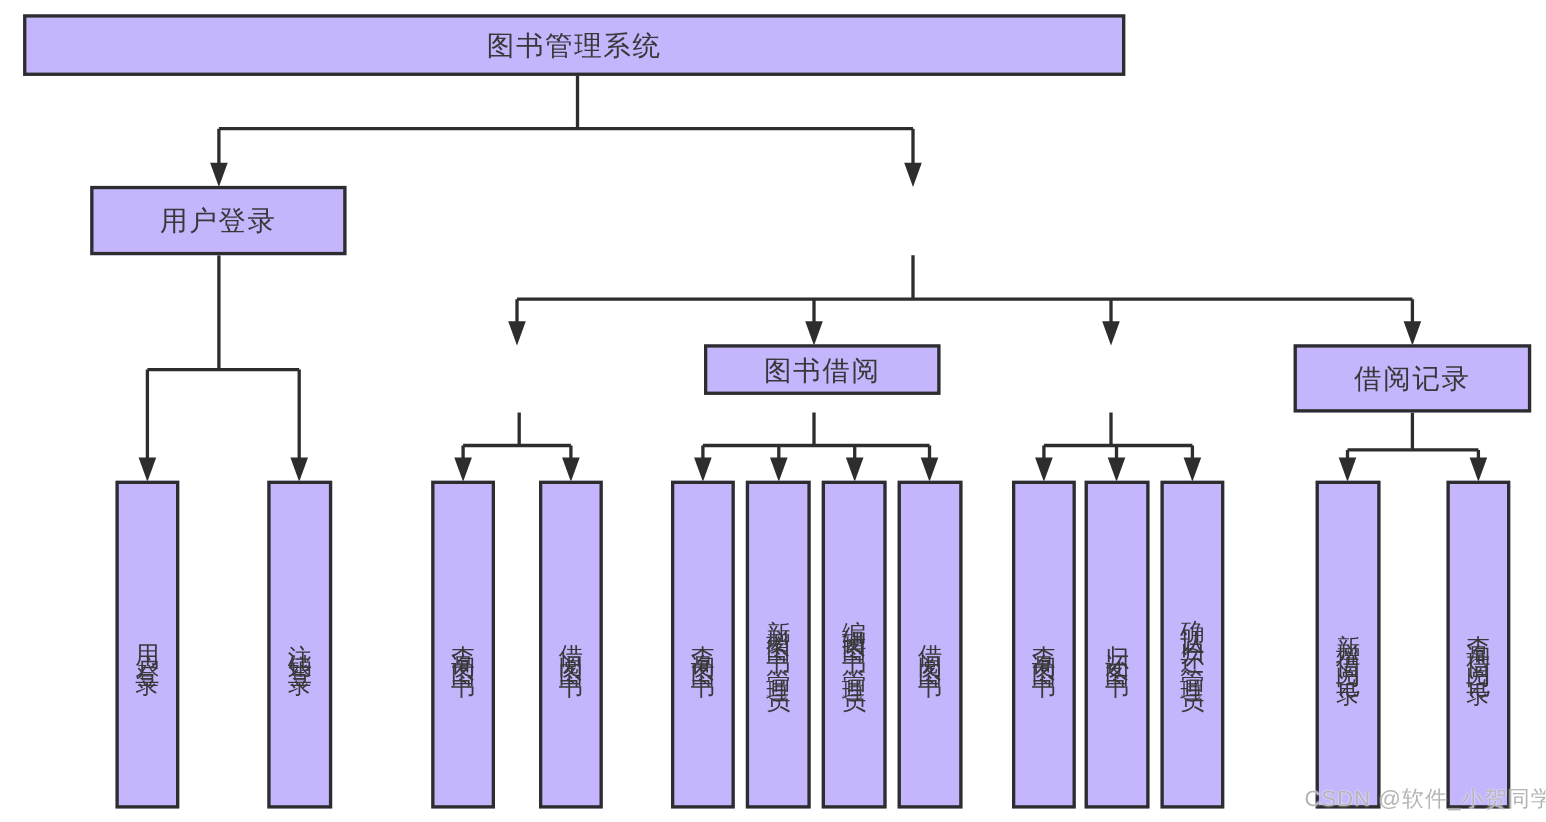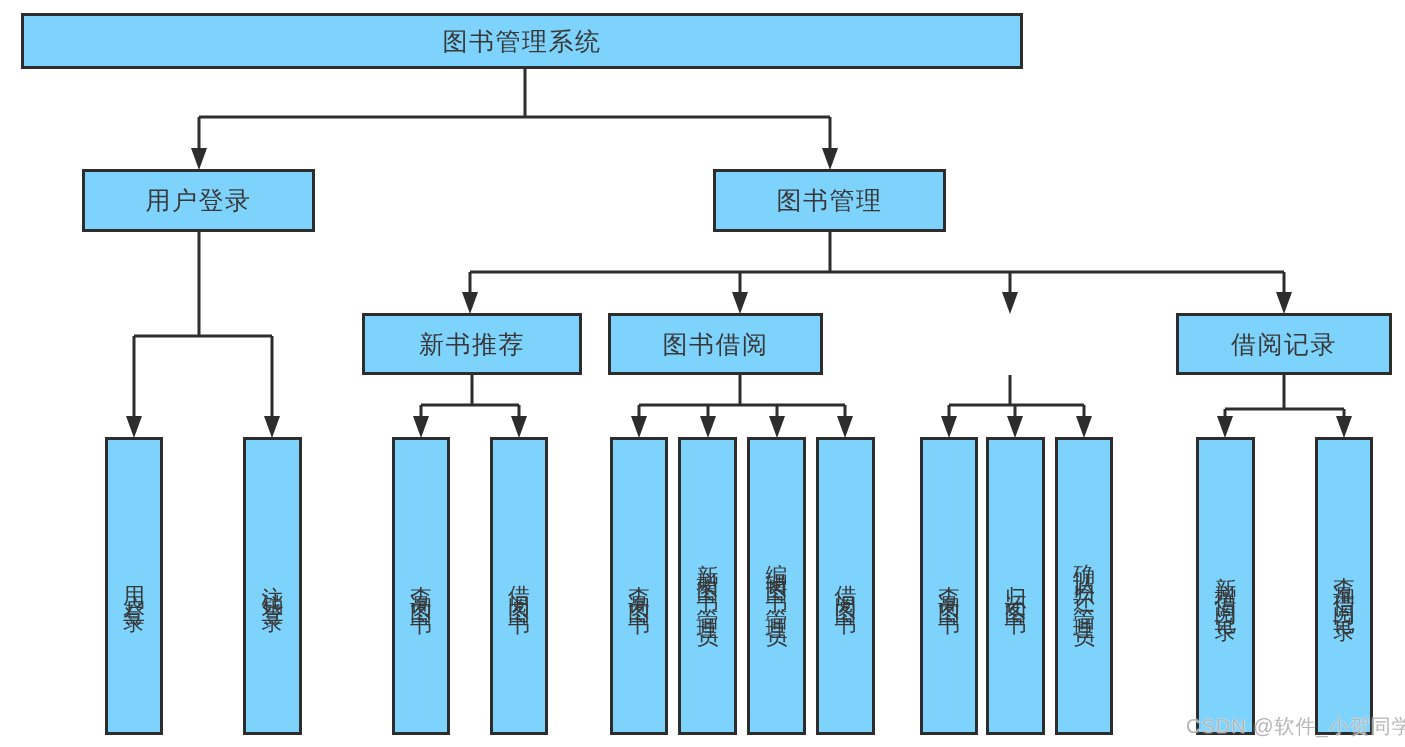--- a/index.html
+++ b/index.html
@@ -20,21 +20,21 @@
     left: 0;
     top: 0;
     width: 1405px;
     height: 747px;
     z-index: 1;
   }
   .box {
     position: absolute;
     box-sizing: border-box;
     border: 3px solid #2d2d2d;
-    background: #7dd3fc;
+    background: #c4b5fd;
     display: flex;
     align-items: center;
     justify-content: center;
     z-index: 2;
   }
   .box .lbl {
     color: #383838;
     font-size: 25px;
     letter-spacing: 1.5px;
     white-space: nowrap;
@@ -97,28 +97,22 @@
     </g>
   </svg>
 
   <div class="box" style="left:21px; top:13px; width:1002px; height:56px;">
     <span class="lbl">图书管理系统</span>
   </div>
 
   <div class="box" style="left:82px; top:169px; width:233px; height:63px;">
     <span class="lbl">用户登录</span>
   </div>
-  <div class="box" style="left:713px; top:169px; width:233px; height:63px;">
-    <span class="lbl">图书管理</span>
-  </div>
 
-  <div class="box" style="left:362px; top:313px; width:220px; height:62px;">
-    <span class="lbl">新书推荐</span>
-  </div>
-  <div class="box" style="left:608px; top:313px; width:215px; height:62px;">
+  <div class="box" style="left:640px; top:313px; width:215px; height:46px;">
     <span class="lbl">图书借阅</span>
   </div>
   <div class="box" style="left:1176px; top:313px; width:216px; height:62px;">
     <span class="lbl">借阅记录</span>
   </div>
 
   <div class="box leaf" style="left:105px; top:437px; width:58px; height:298px;">
     <span class="lbl">用户登录</span>
   </div>
   <div class="box leaf" style="left:243px; top:437px; width:59px; height:298px;">

